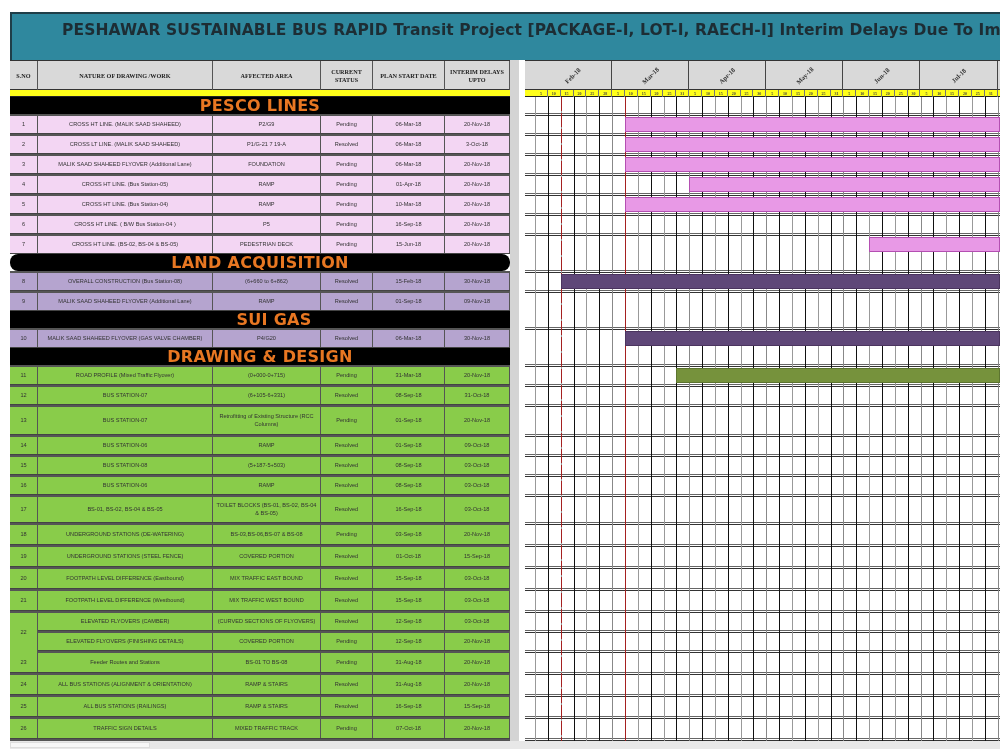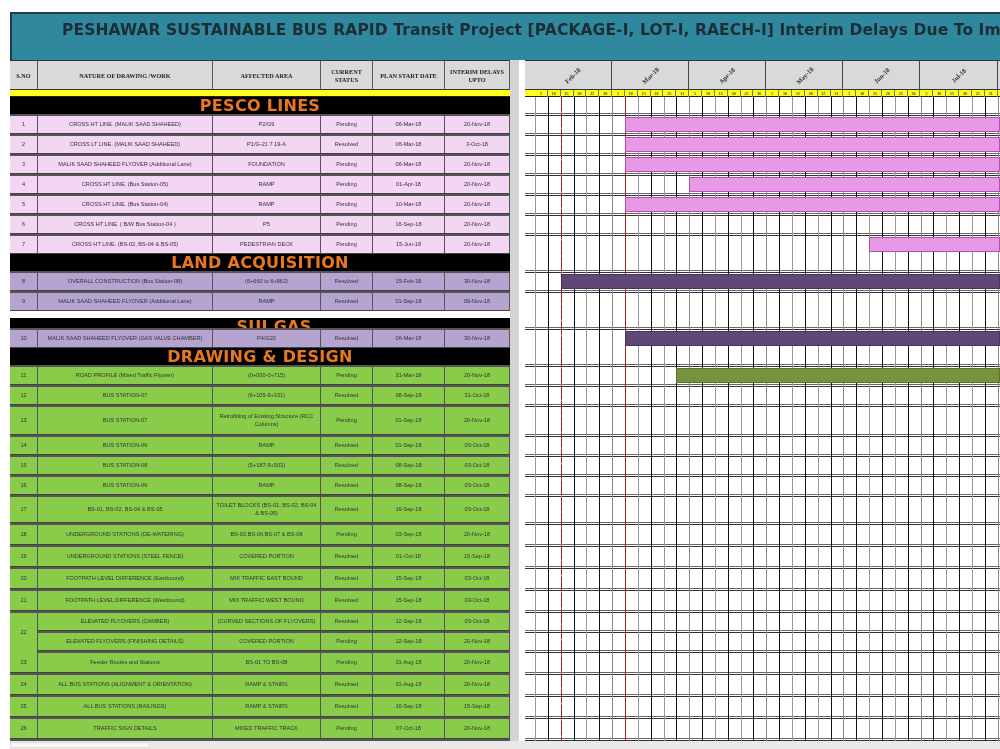--- a/index.html
+++ b/index.html
@@ -142,38 +142,38 @@
         <div class="cell c-ido">20-Nov-18</div>
       </div>
       <div class="row pink" style="top: 174px; height: 20px;">
         <div class="cell c-sno">7</div>
         <div class="cell c-nat">CROSS HT LINE. (BS-02, BS-04 &amp; BS-05)</div>
         <div class="cell c-aff">PEDESTRIAN DECK</div>
         <div class="cell c-sts">Pending</div>
         <div class="cell c-psd">15-Jun-18</div>
         <div class="cell c-ido">20-Nov-18</div>
       </div>
-      <div class="section" style="top: 194px; height: 17px;">LAND ACQUISITION</div>
+      <div class="section" style="top: 194px; height: 17px; border-radius: 8px;">LAND ACQUISITION</div>
       <div class="row lav" style="top: 211px; height: 20px;">
         <div class="cell c-sno">8</div>
         <div class="cell c-nat">OVERALL CONSTRUCTION (Bus Station-08)</div>
         <div class="cell c-aff">(6+660 to 6+862)</div>
         <div class="cell c-sts">Resolved</div>
         <div class="cell c-psd">15-Feb-18</div>
         <div class="cell c-ido">30-Nov-18</div>
       </div>
       <div class="row lav" style="top: 231px; height: 20px;">
         <div class="cell c-sno">9</div>
         <div class="cell c-nat">MALIK SAAD SHAHEED FLYOVER (Additional Lane)</div>
         <div class="cell c-aff">RAMP</div>
         <div class="cell c-sts">Resolved</div>
         <div class="cell c-psd">01-Sep-18</div>
         <div class="cell c-ido">09-Nov-18</div>
       </div>
-      <div class="section" style="top: 258px; height: 17px; padding-left: 28px;">SUI GAS</div>
+      <div class="section" style="top: 251px; height: 17px; padding-left: 28px;">SUI GAS</div>
       <div class="row lav" style="top: 268px; height: 20px;">
         <div class="cell c-sno">10</div>
         <div class="cell c-nat">MALIK SAAD SHAHEED FLYOVER (GAS VALVE CHAMBER)</div>
         <div class="cell c-aff">P4/G20</div>
         <div class="cell c-sts">Resolved</div>
         <div class="cell c-psd">06-Mar-18</div>
         <div class="cell c-ido">30-Nov-18</div>
       </div>
       <div class="section" style="top: 288px; height: 17px;">DRAWING &amp; DESIGN</div>
       <div class="row green" style="top: 305px; height: 20px;">

